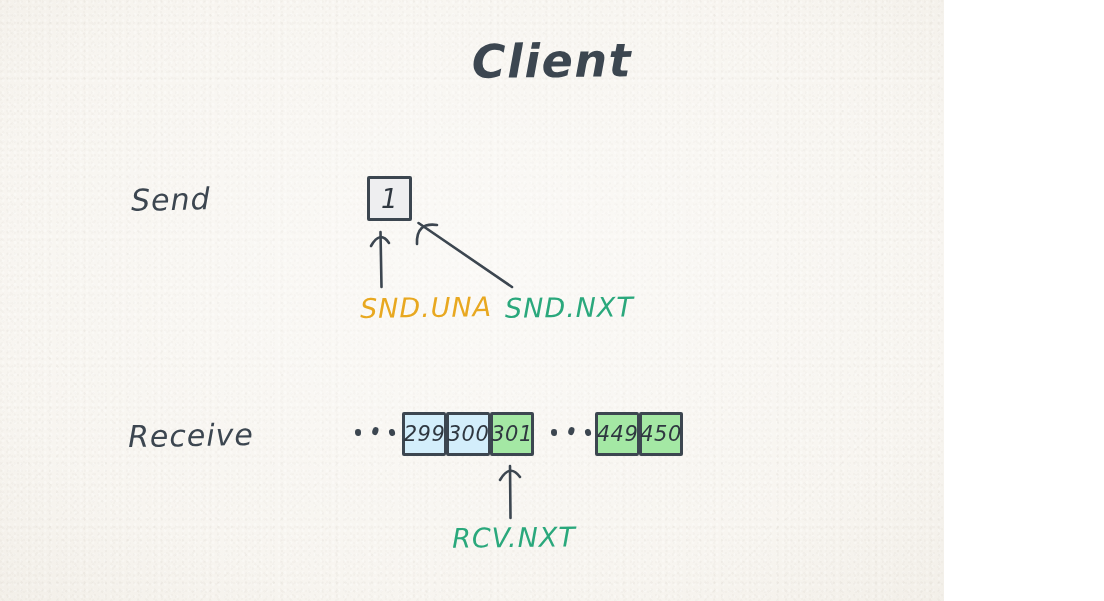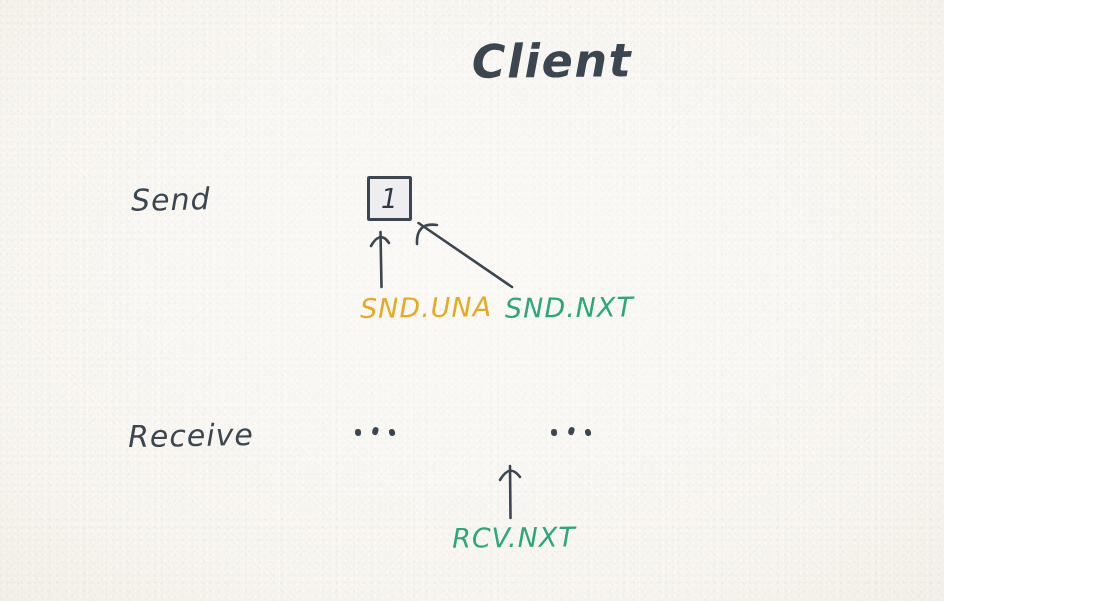--- a/index.html
+++ b/index.html
@@ -170,27 +170,36 @@
   <div id="label-receive" class="row-label hand">Receive</div>
 
   <div id="receive-window"></div>
 
   <div class="dots" style="left:355px; top:428px;">
     <span></span>
     <span></span>
     <span></span>
   </div>
 
+  <div class="cell-group" style="left:402px; top:412px;">
+    <div class="cell blue hand" style="width:44px; height:44px;">299</div>
+    <div class="cell blue hand" style="width:44px; height:44px;">300</div>
+    <div class="cell green hand" style="width:44px; height:44px;">301</div>
+  </div>
 
   <div class="dots" style="left:551px; top:428px;">
     <span></span>
     <span></span>
     <span></span>
   </div>
 
+  <div class="cell-group" style="left:595px; top:412px;">
+    <div class="cell green hand" style="width:44px; height:44px;">449</div>
+    <div class="cell green hand" style="width:44px; height:44px;">450</div>
+  </div>
 
   <svg id="arrows" viewBox="0 0 1104 601" xmlns="http://www.w3.org/2000/svg">
 
     <g stroke="#3c4650" stroke-width="2.6" fill="none" stroke-linecap="round">
       <path d="M381.5 287 L380.5 232"></path>
       <path d="M371 246 Q380 230 389 243"></path>
     </g>
 
     <g stroke="#3c4650" stroke-width="2.6" fill="none" stroke-linecap="round">
       <path d="M512 287 L418.5 223"></path>

